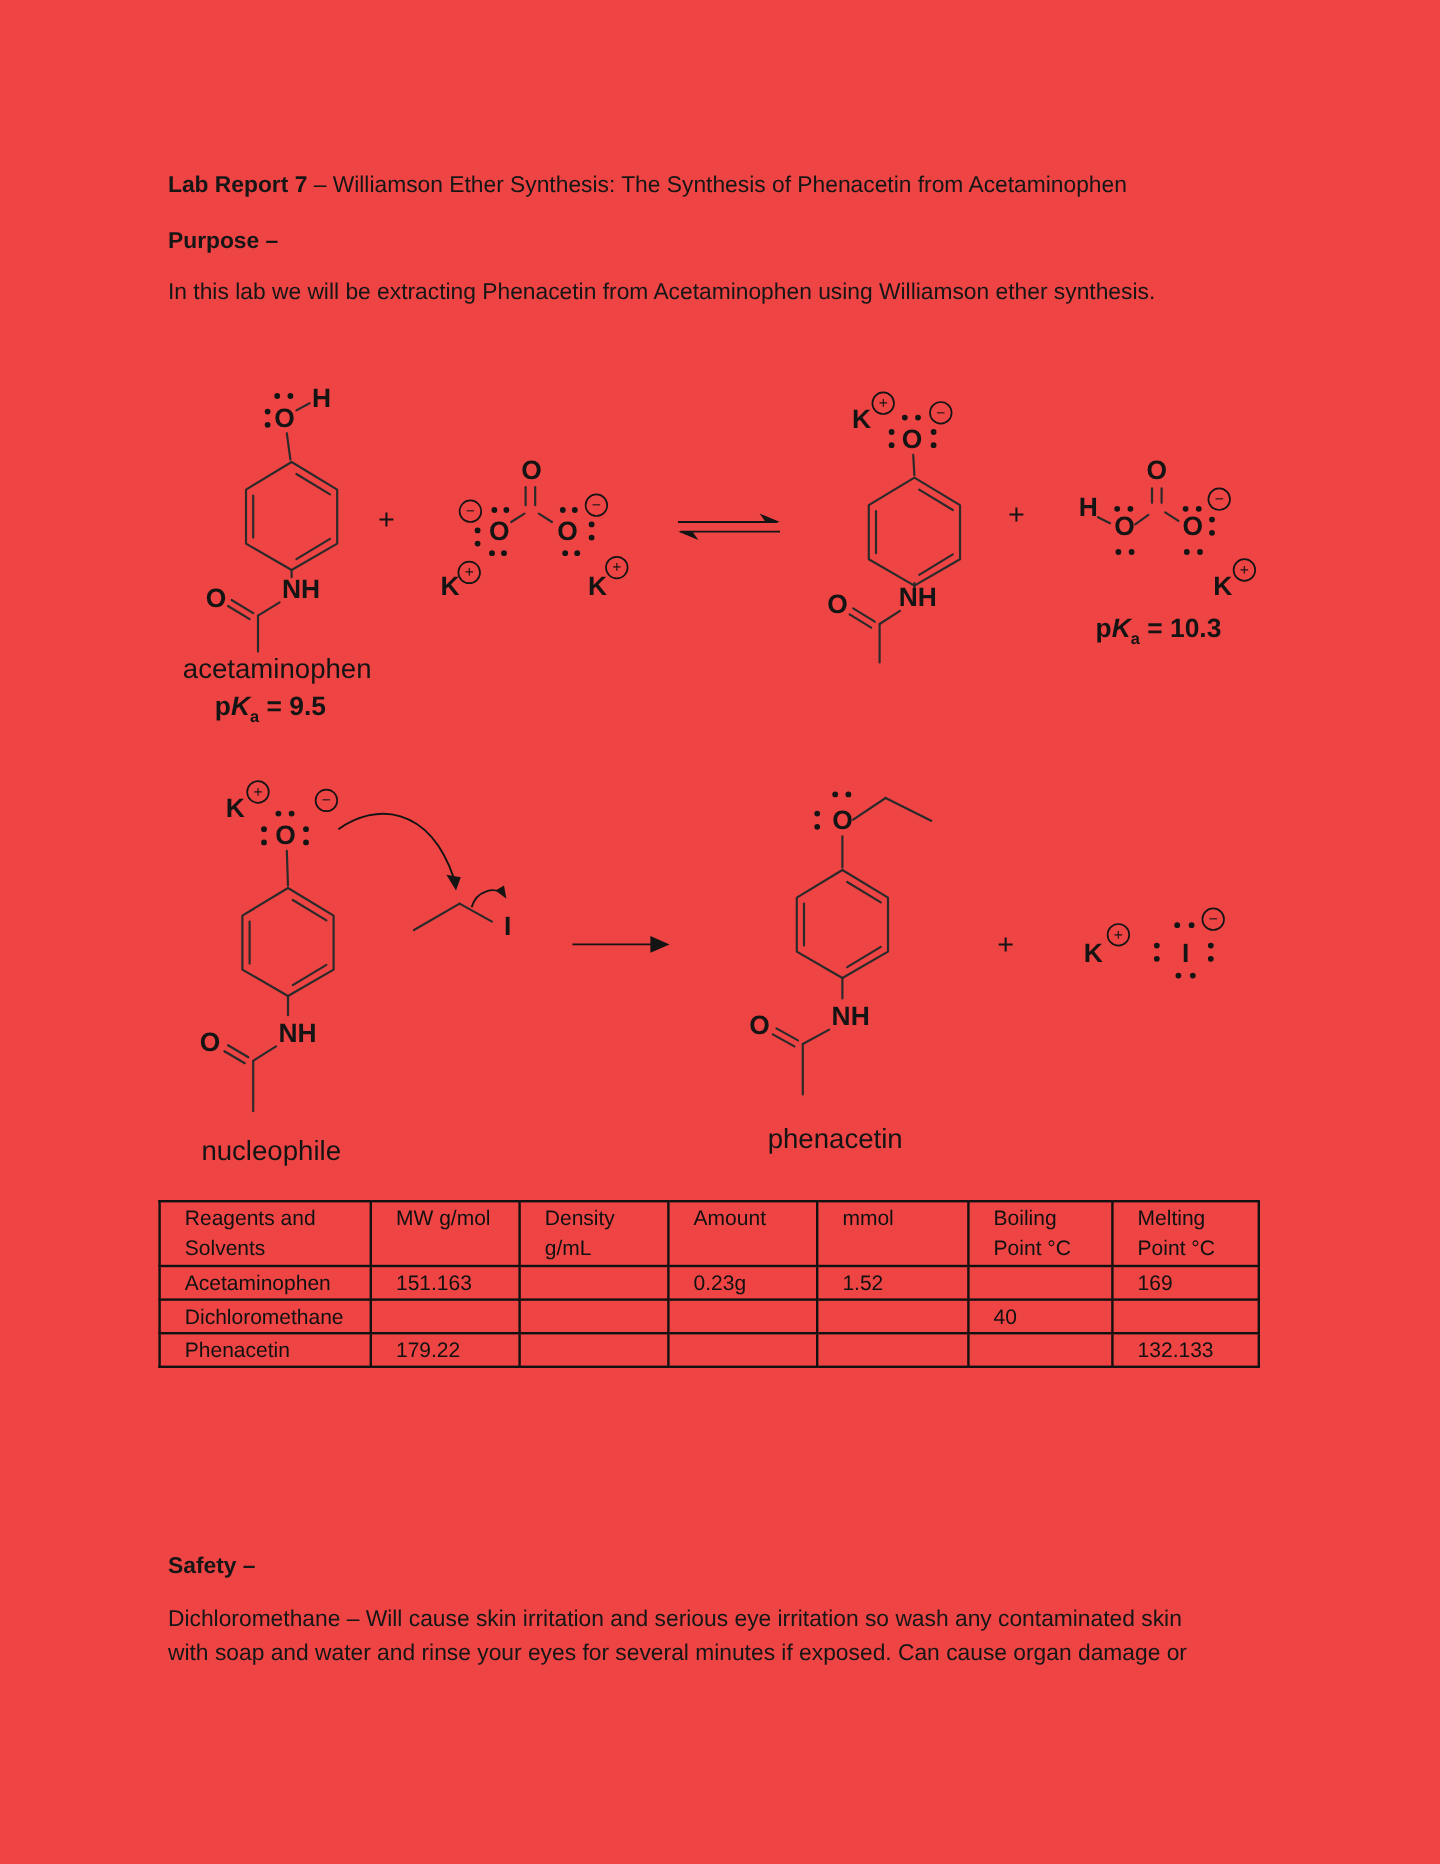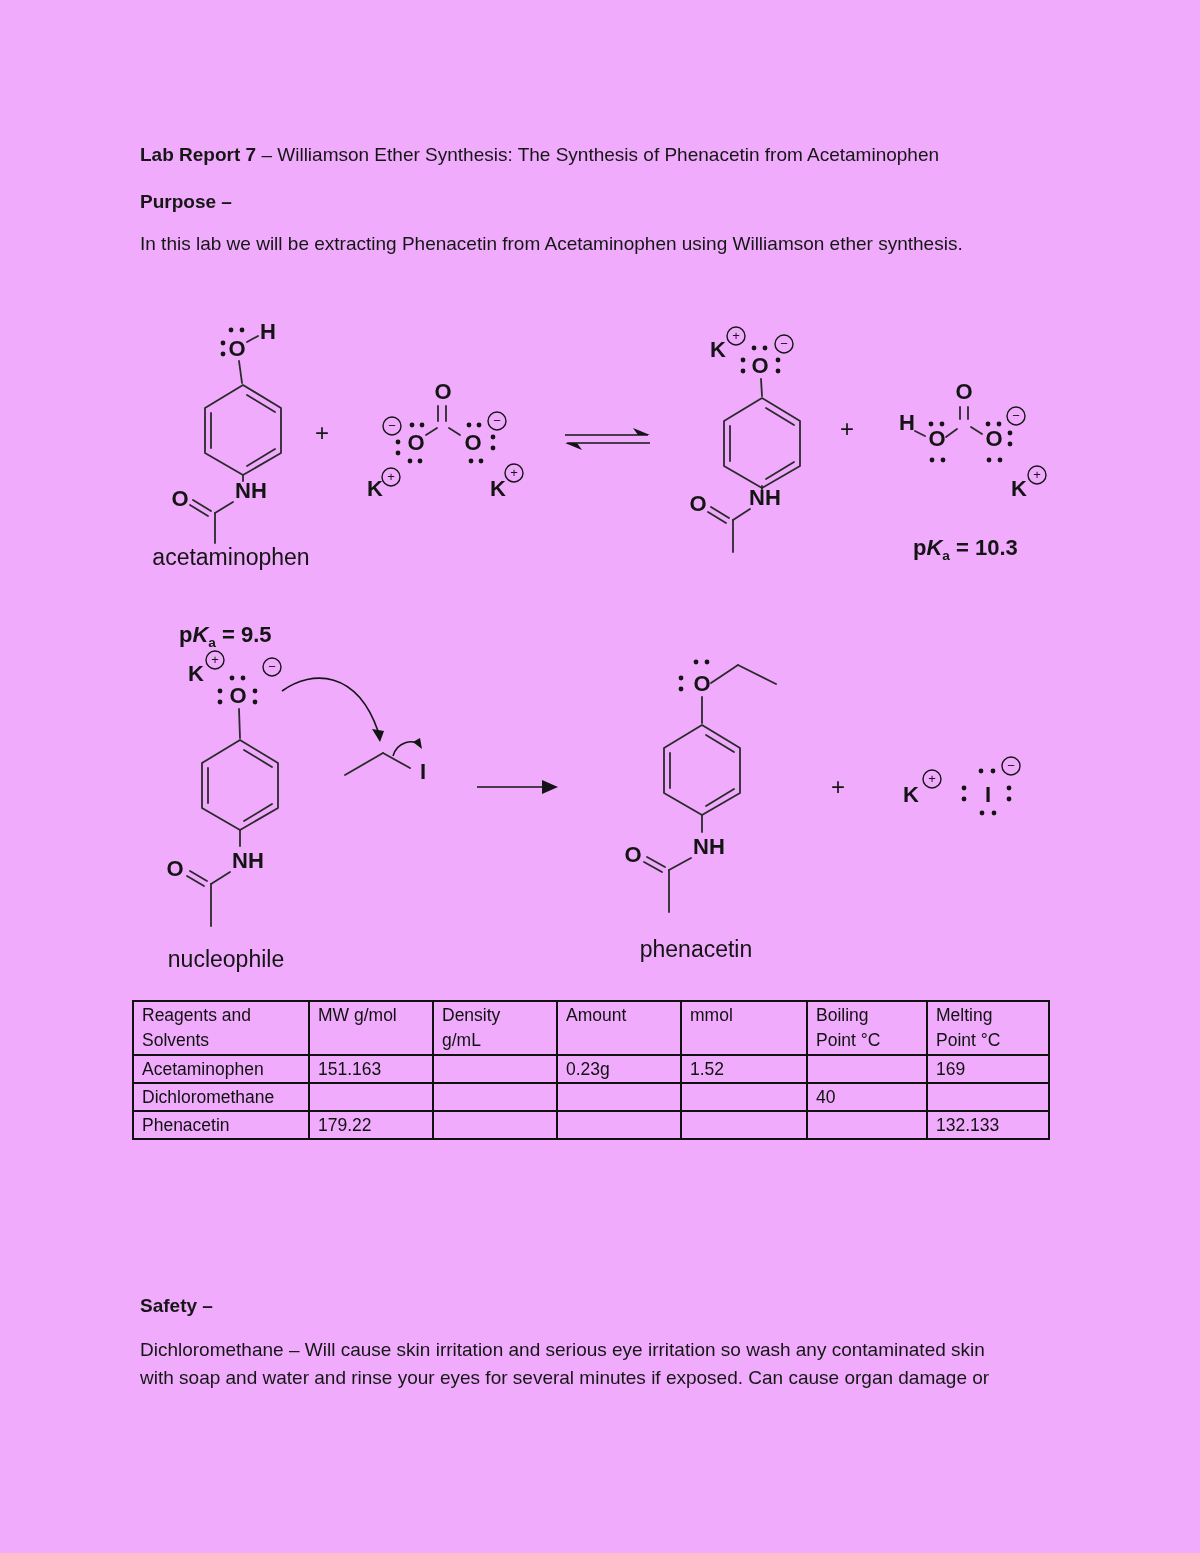--- a/index.html
+++ b/index.html
@@ -1,38 +1,38 @@
 <!DOCTYPE html>
 <html><head>
 <meta charset="utf-8">
 <style>
   html,body{margin:0;padding:0;background:#fff;}
-  #page{position:relative;width:1200px;height:1553px;background:#f0abfc;
+  #page{position:relative;width:1200px;height:1553px;background:#ef4444;
         font-family:"Liberation Sans",sans-serif;color:#141414;overflow:hidden;}
   .tline{position:absolute;font-size:19px;white-space:nowrap;color:#161616;}
   .bold{font-weight:bold;}
-  .pka{position:absolute;font-size:22px;font-weight:bold;white-space:nowrap;color:#141414;margin-top:24px;}
+  .pka{position:absolute;font-size:22px;font-weight:bold;white-space:nowrap;color:#141414;}
   .pka .pk-i{font-style:italic;}
   .pka sub{font-size:0.62em;font-weight:bold;}
   
   svg{position:absolute;overflow:visible;}
   .bond{stroke:#2a2a2a;stroke-width:1.8;fill:none;stroke-linecap:round;}
   .ring{fill:none;stroke:#2a2a2a;stroke-width:1.8;stroke-linejoin:round;}
   .arr{stroke:#141414;stroke-width:1.6;fill:none;}
   .ah{fill:#141414;stroke:none;}
   .atom{font-family:"Liberation Sans",sans-serif;font-size:22px;font-weight:bold;fill:#141414;}
   .plus{font-family:"Liberation Sans",sans-serif;font-size:24px;fill:#141414;}
   .chg{font-family:"Liberation Sans",sans-serif;font-size:13px;fill:#141414;}
   .dot{fill:#141414;}
   .cc{fill:none;stroke:#141414;stroke-width:1.4;}
   .sname{font-family:"Liberation Sans",sans-serif;font-size:23px;fill:#141414;}
   
   #tablewrap{position:absolute;left:132px;top:1000px;}
   table{border-collapse:collapse;table-layout:fixed;width:916px;font-size:17.5px;color:#111;}
-  th,td{border:2px solid #111;padding:1px 8px;text-align:left;vertical-align:top;
+  th,td{border:2px solid #111;padding:1px 20px;text-align:left;vertical-align:top;
         font-weight:400;white-space:nowrap;overflow:hidden;}
   thead th div{line-height:25px;}
   tbody td{height:24px;line-height:24px;}
 </style>
 </head>
 <body>
 
 <div id="page">
 
   <div class="tline" style="left:140px;top:144px"><span class="bold">Lab Report 7</span><span> – Williamson Ether Synthesis: The Synthesis of Phenacetin from Acetaminophen</span></div>
@@ -191,21 +191,21 @@
         <text class="chg" x="881" y="105" text-anchor="middle">−</text>
       </g>
       <text class="atom" x="884" y="181" text-anchor="middle">K</text>
       <g>
         <circle class="cc" cx="902" cy="160" r="9"></circle>
         <text class="chg" x="902" y="164" text-anchor="middle">+</text>
       </g>
     </g>
   </svg>
 
-  <div class="pka" style="left:179px;top:598px"><span>p</span><span class="pk-i">K</span><sub>a</sub><span> = 9.5</span></div>
+  <div class="pka" style="left:179px;top:576px"><span>p</span><span class="pk-i">K</span><sub>a</sub><span> = 9.5</span></div>
   <div class="pka" style="left:913px;top:511px"><span>p</span><span class="pk-i">K</span><sub>a</sub><span> = 10.3</span></div>
 
   <svg style="left:135px;top:645px" width="925" height="330" viewBox="0 0 925 330">
 
     <g>
       <text class="atom" x="61" y="36" text-anchor="middle">K</text>
       <g>
         <circle class="cc" cx="80" cy="15" r="9"></circle>
         <text class="chg" x="80" y="19" text-anchor="middle">+</text>
       </g>

